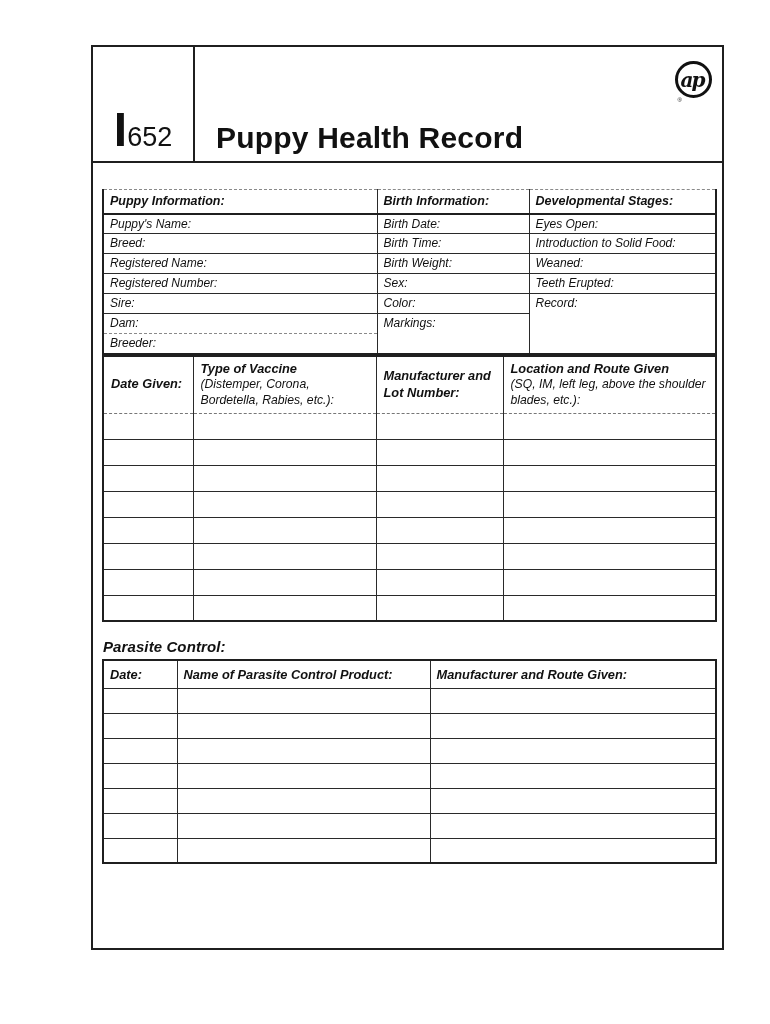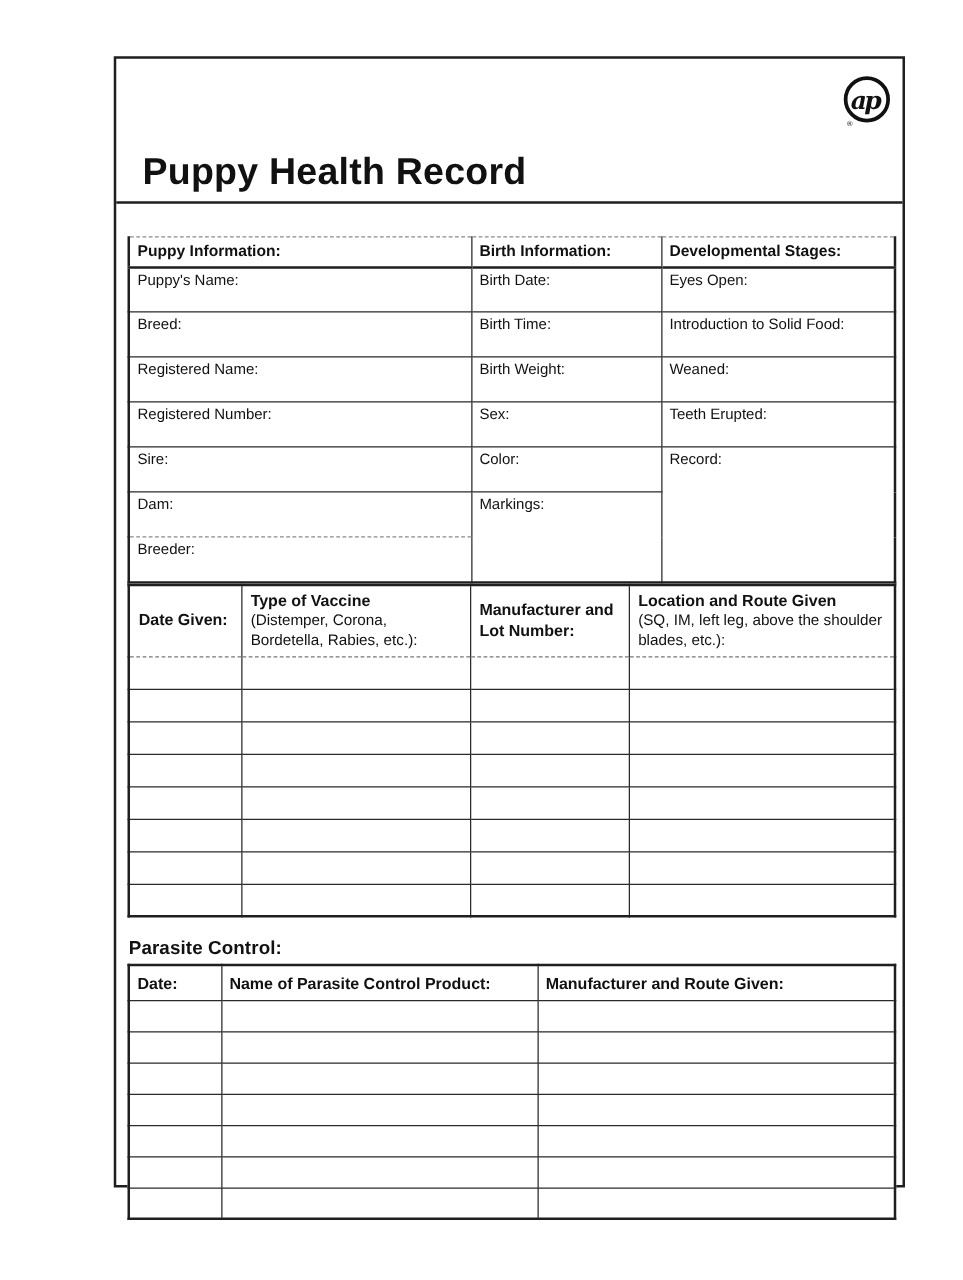--- a/index.html
+++ b/index.html
@@ -36,35 +36,35 @@
     position: absolute; top: 14px; right: 10px;
     width: 37px; height: 37px;
     border: 3px solid #111; border-radius: 50%;
     display: flex; align-items: center; justify-content: center;
     font-family: "DejaVu Serif", serif; font-style: italic; font-weight: bold;
     font-size: 20px; letter-spacing: -2px; padding-right: 3px;
   }
   .reg-mark { position: absolute; top: 50px; right: 40px; font-size: 6px; color:#111; }
 
   
-  .content { padding: 26px 9px 0 9px; }
+  .content { padding: 26px 9px 0 9px; font-style: italic; }
 
   table { border-collapse: collapse; table-layout: fixed; width: 613px; background:#fff; }
   td, th { font-size: 12px; text-align: left; vertical-align: top; padding: 2px 6px; }
   th { font-size: 12.5px; }
 
   
   .t-puppy { border: 2px solid #1f1f1f; border-top: 1px dashed #8a8a8a; }
   .t-puppy th, .t-puppy td { border: 1.5px solid #2a2a2a; }
   .t-puppy thead th {
     border-top: 1px dashed #8a8a8a;
     border-bottom: 2px solid #1f1f1f;
     height: 24px; padding-top: 4px;
   }
-  .t-puppy tbody td { height: 36px; }
+  .t-puppy tbody td { height: 20px; }
   .t-puppy td.dash-b { border-bottom: 1px dashed #8a8a8a; }
   .t-puppy td.dash-t { border-top: 1px dashed #8a8a8a; }
 
   
   .section-heading { font-size: 15px; font-weight: bold; margin: 16px 0 4px 1px; letter-spacing: 0.1px; }
   .section-heading.parasite { }
 
   
   .t-vacc { border: 2px solid #1f1f1f; }
   .t-vacc th, .t-vacc td { border: 1.5px solid #2a2a2a; }
@@ -87,20 +87,25 @@
     text-align: center; font-size: 14px; color: #111;
   }
 </style>
 </head>
 <body>
 
 <div class="page">
   <div class="form">
 
     <div class="header-band">
+      <div class="header-left">
+        <div class="form-number">
+          <span class="big">I</span><span class="small">652</span>
+        </div>
+      </div>
       <div class="header-right">
         <div class="doc-title">Puppy Health Record</div>
         <div class="logo-circle">ap</div>
         <div class="reg-mark">®</div>
       </div>
     </div>
 
     <div class="content">
 
       <table class="t-puppy">

